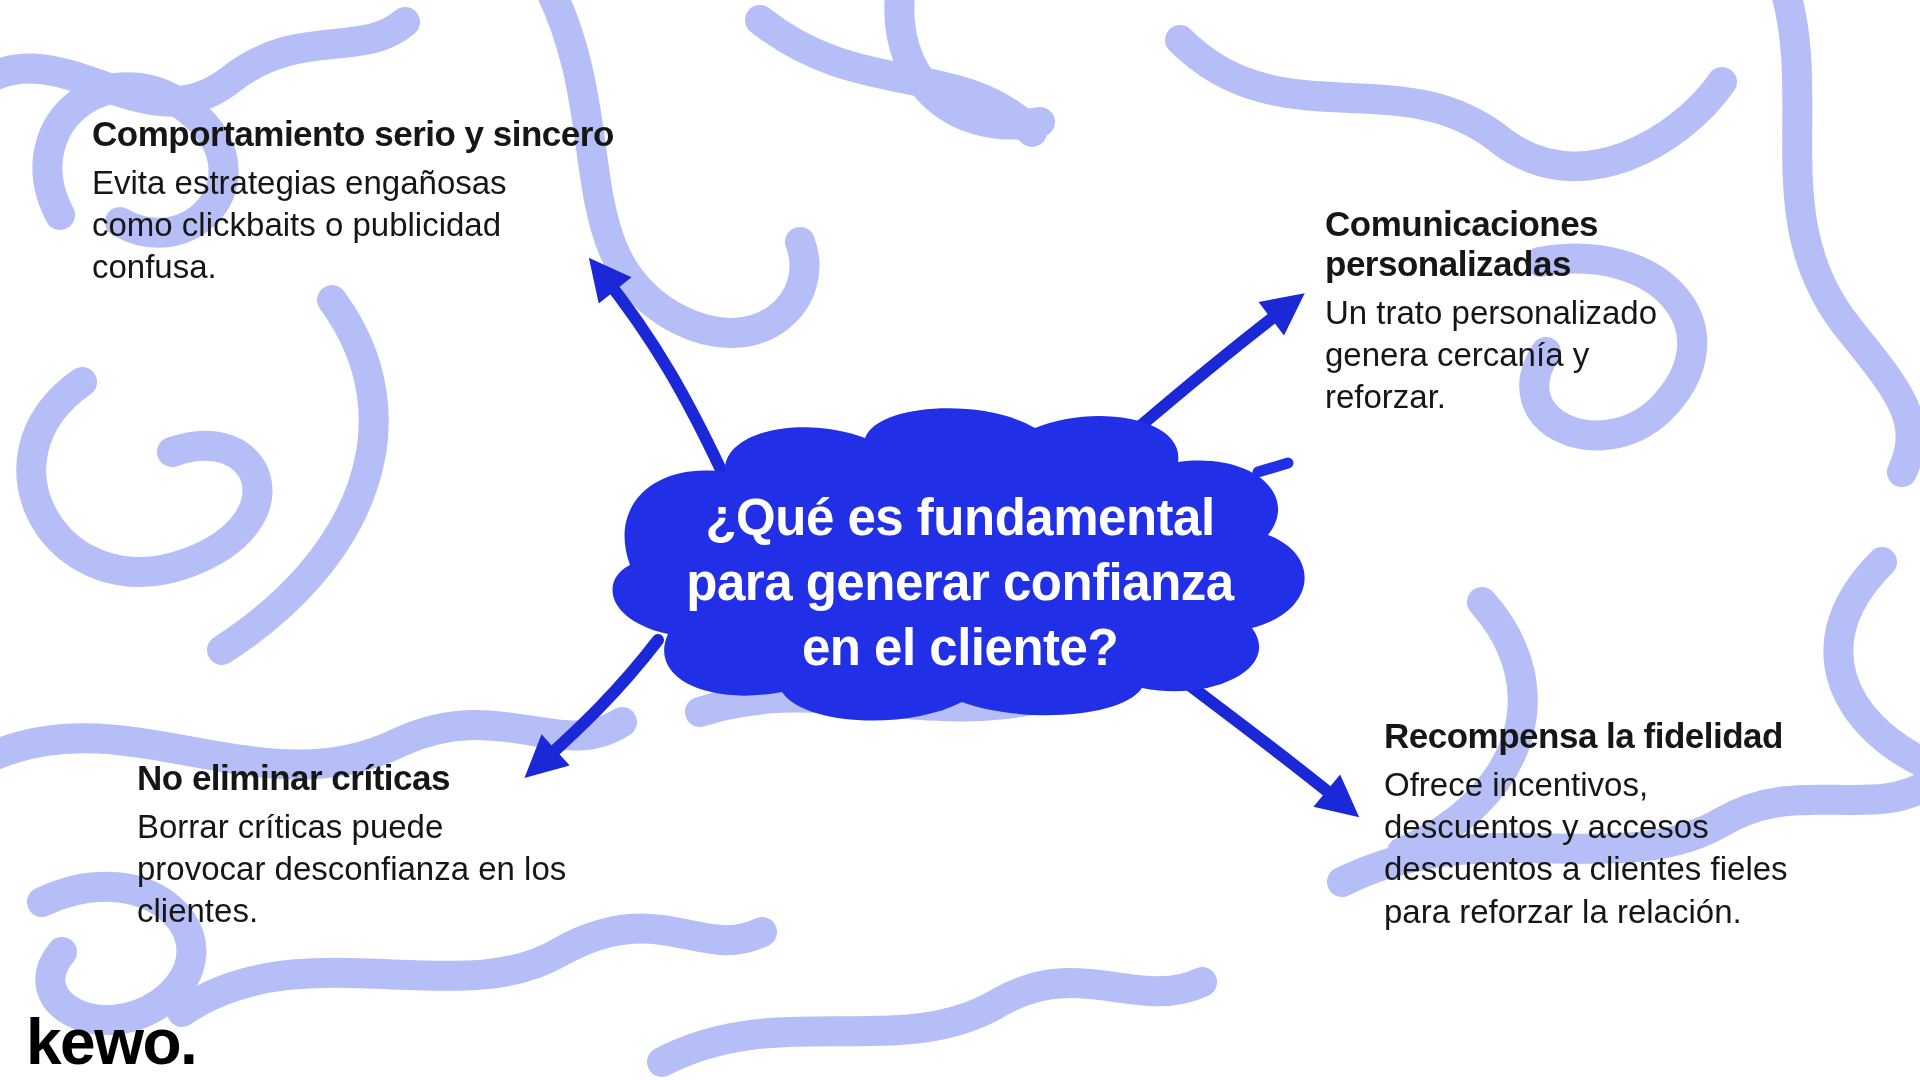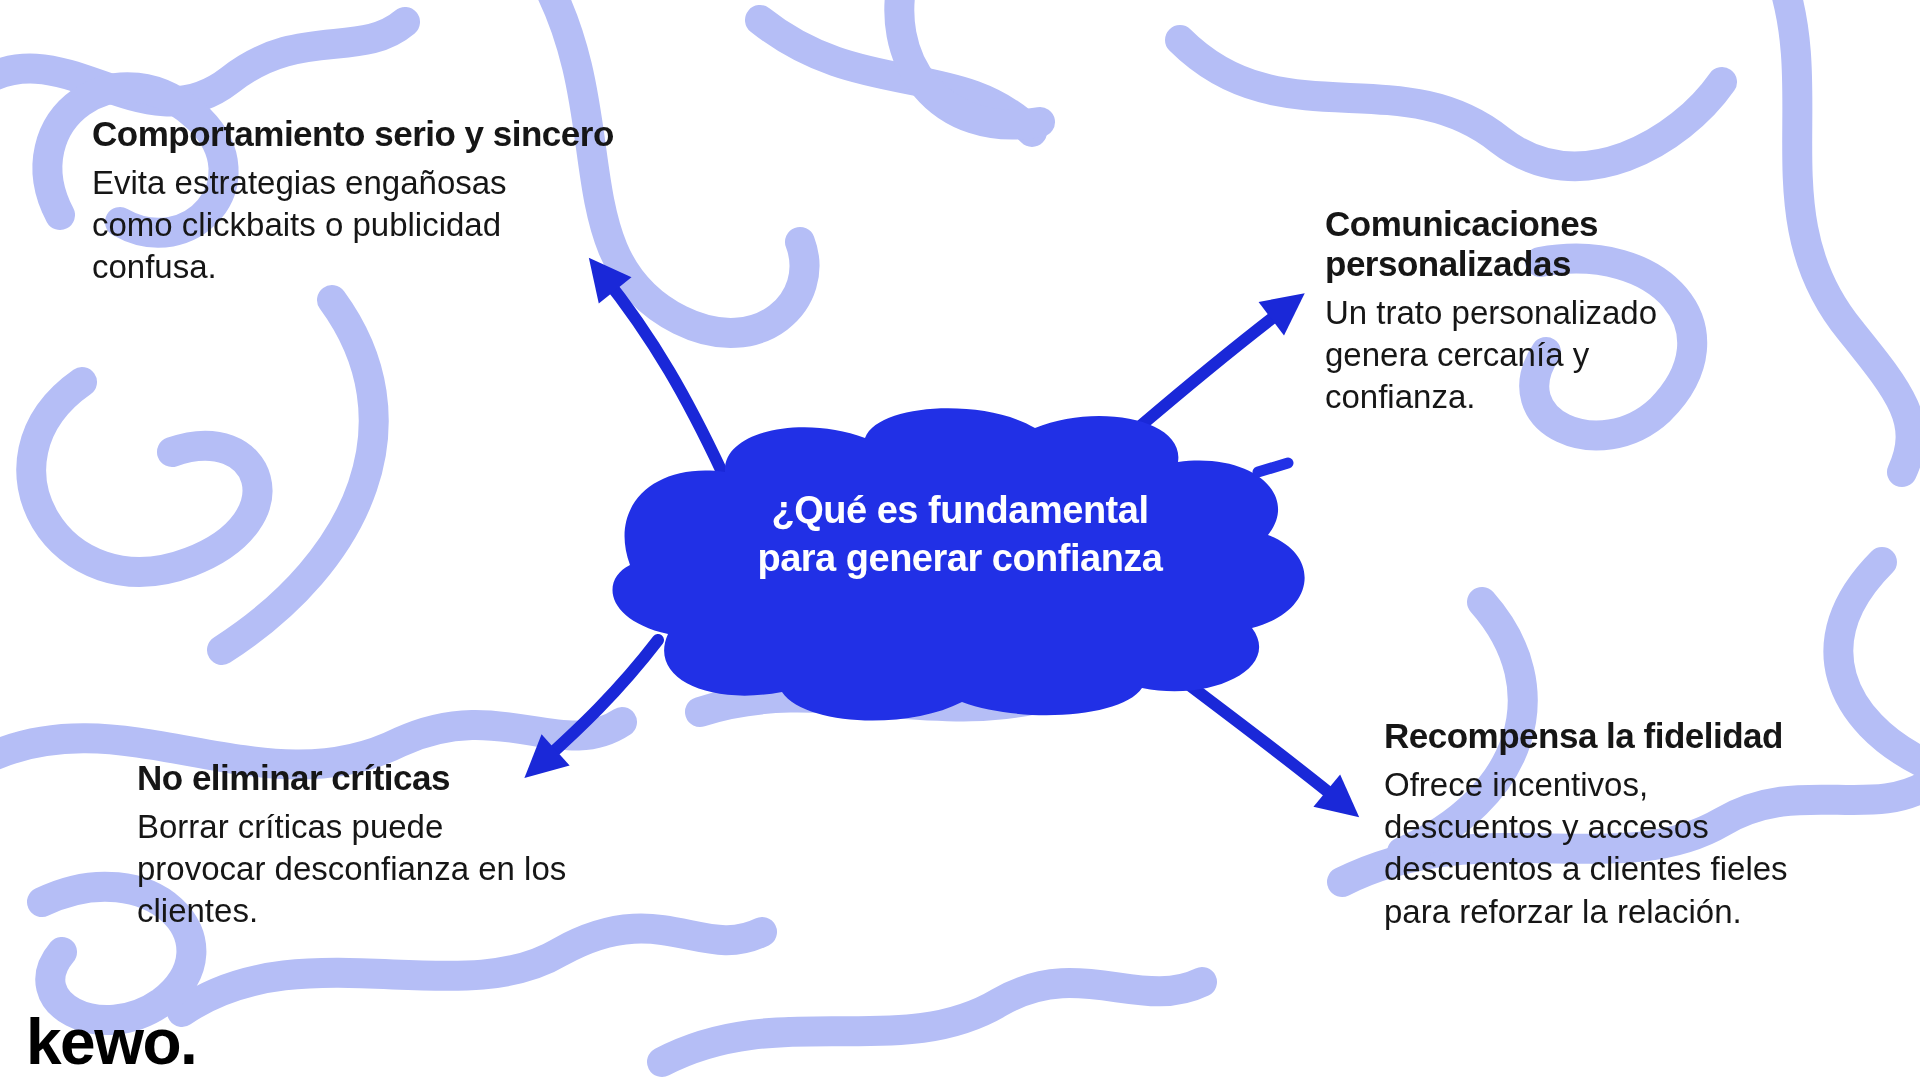--- a/index.html
+++ b/index.html
@@ -46,21 +46,21 @@
     line-height: 1.28;
     font-weight: 400;
   }
   .center-text {
     position: absolute;
     left: 655px;
     top: 486px;
     width: 610px;
     text-align: center;
     color: #ffffff;
-    font-size: 38px;
+    font-size: 51px;
     font-weight: 700;
     letter-spacing: -0.5px;
     line-height: 1.27;
     z-index: 3;
   }
   .center-text .cline { display: block; }
   .logo {
     position: absolute;
     left: 26px;
     top: 1005px;
@@ -126,34 +126,35 @@
              C 1122 718, 1022 724, 962 702
              C 908 730, 805 726, 782 692
              C 708 706, 648 678, 668 634
              C 606 620, 600 580, 630 565 Z"></path>
     <path d="M 1258 472 l 30 -9" stroke="#2130e6" stroke-width="11" stroke-linecap="round" fill="none"></path>
   </svg>
 
   <div class="center-text">
     <span class="cline">¿Qué es fundamental</span>
     <span class="cline">para generar confianza</span>
+    <span class="cline">en el cliente?</span>
   </div>
 
   <div class="topic topic-tl">
     <div class="title">Comportamiento serio y sincero</div>
     <span class="line">Evita estrategias engañosas</span>
     <span class="line">como clickbaits o publicidad</span>
     <span class="line">confusa.</span>
   </div>
 
   <div class="topic topic-tr">
     <div class="title">Comunicaciones personalizadas</div>
     <span class="line">Un trato personalizado</span>
     <span class="line">genera cercanía y</span>
-    <span class="line">confianza.</span>
+    <span class="line">reforzar.</span>
   </div>
 
   <div class="topic topic-bl">
     <div class="title">No eliminar críticas</div>
     <span class="line">Borrar críticas puede</span>
     <span class="line">provocar desconfianza en los</span>
     <span class="line">clientes.</span>
   </div>
 
   <div class="topic topic-br">

